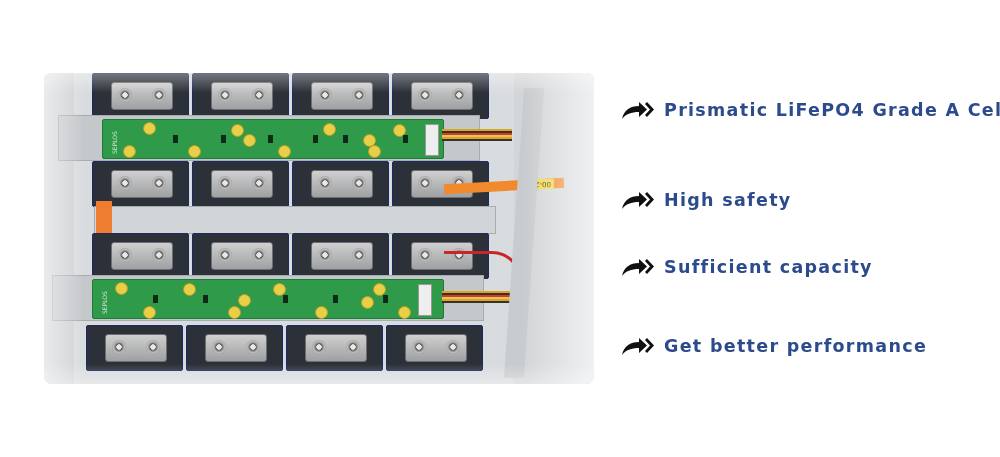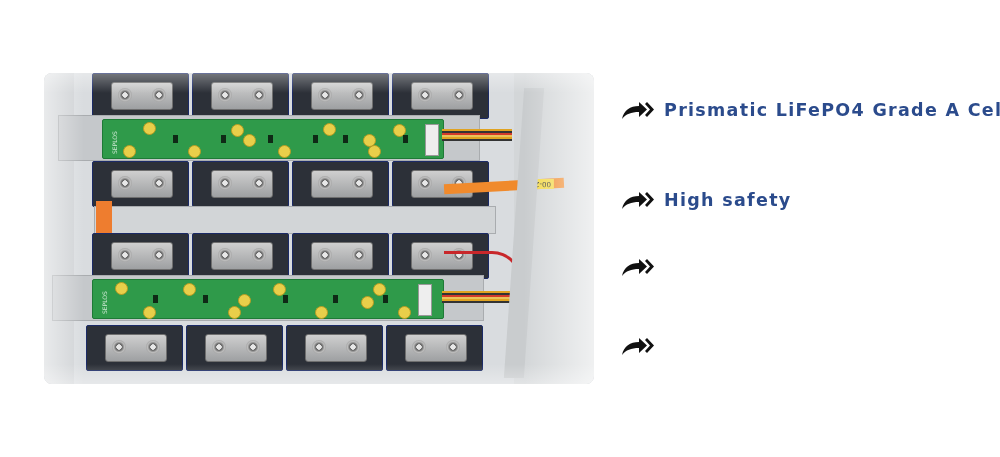--- a/index.html
+++ b/index.html
@@ -257,20 +257,22 @@
       <path d="M2 20 C4 11, 10 7, 19 7 L19 3 L27 10.5 L19 18 L19 13 C11 13, 6 15, 2 20 Z" fill="#111"></path>
       <path d="M27 3 L34 10.5 L27 18 L25 16 L30 10.5 L25 5 Z" fill="#111"></path>
     </svg>
     <span class="label">High safety</span>
   </div>
   <div class="feature" style="top:256px;">
     <svg class="icon" viewBox="0 0 38 22">
       <path d="M2 20 C4 11, 10 7, 19 7 L19 3 L27 10.5 L19 18 L19 13 C11 13, 6 15, 2 20 Z" fill="#111"></path>
       <path d="M27 3 L34 10.5 L27 18 L25 16 L30 10.5 L25 5 Z" fill="#111"></path>
     </svg>
+    <span class="label">Sufficient capacity</span>
   </div>
   <div class="feature" style="top:335px;">
     <svg class="icon" viewBox="0 0 38 22">
       <path d="M2 20 C4 11, 10 7, 19 7 L19 3 L27 10.5 L19 18 L19 13 C11 13, 6 15, 2 20 Z" fill="#111"></path>
       <path d="M27 3 L34 10.5 L27 18 L25 16 L30 10.5 L25 5 Z" fill="#111"></path>
     </svg>
+    <span class="label">Get better performance</span>
   </div>
 </div>
 
 </body></html>

